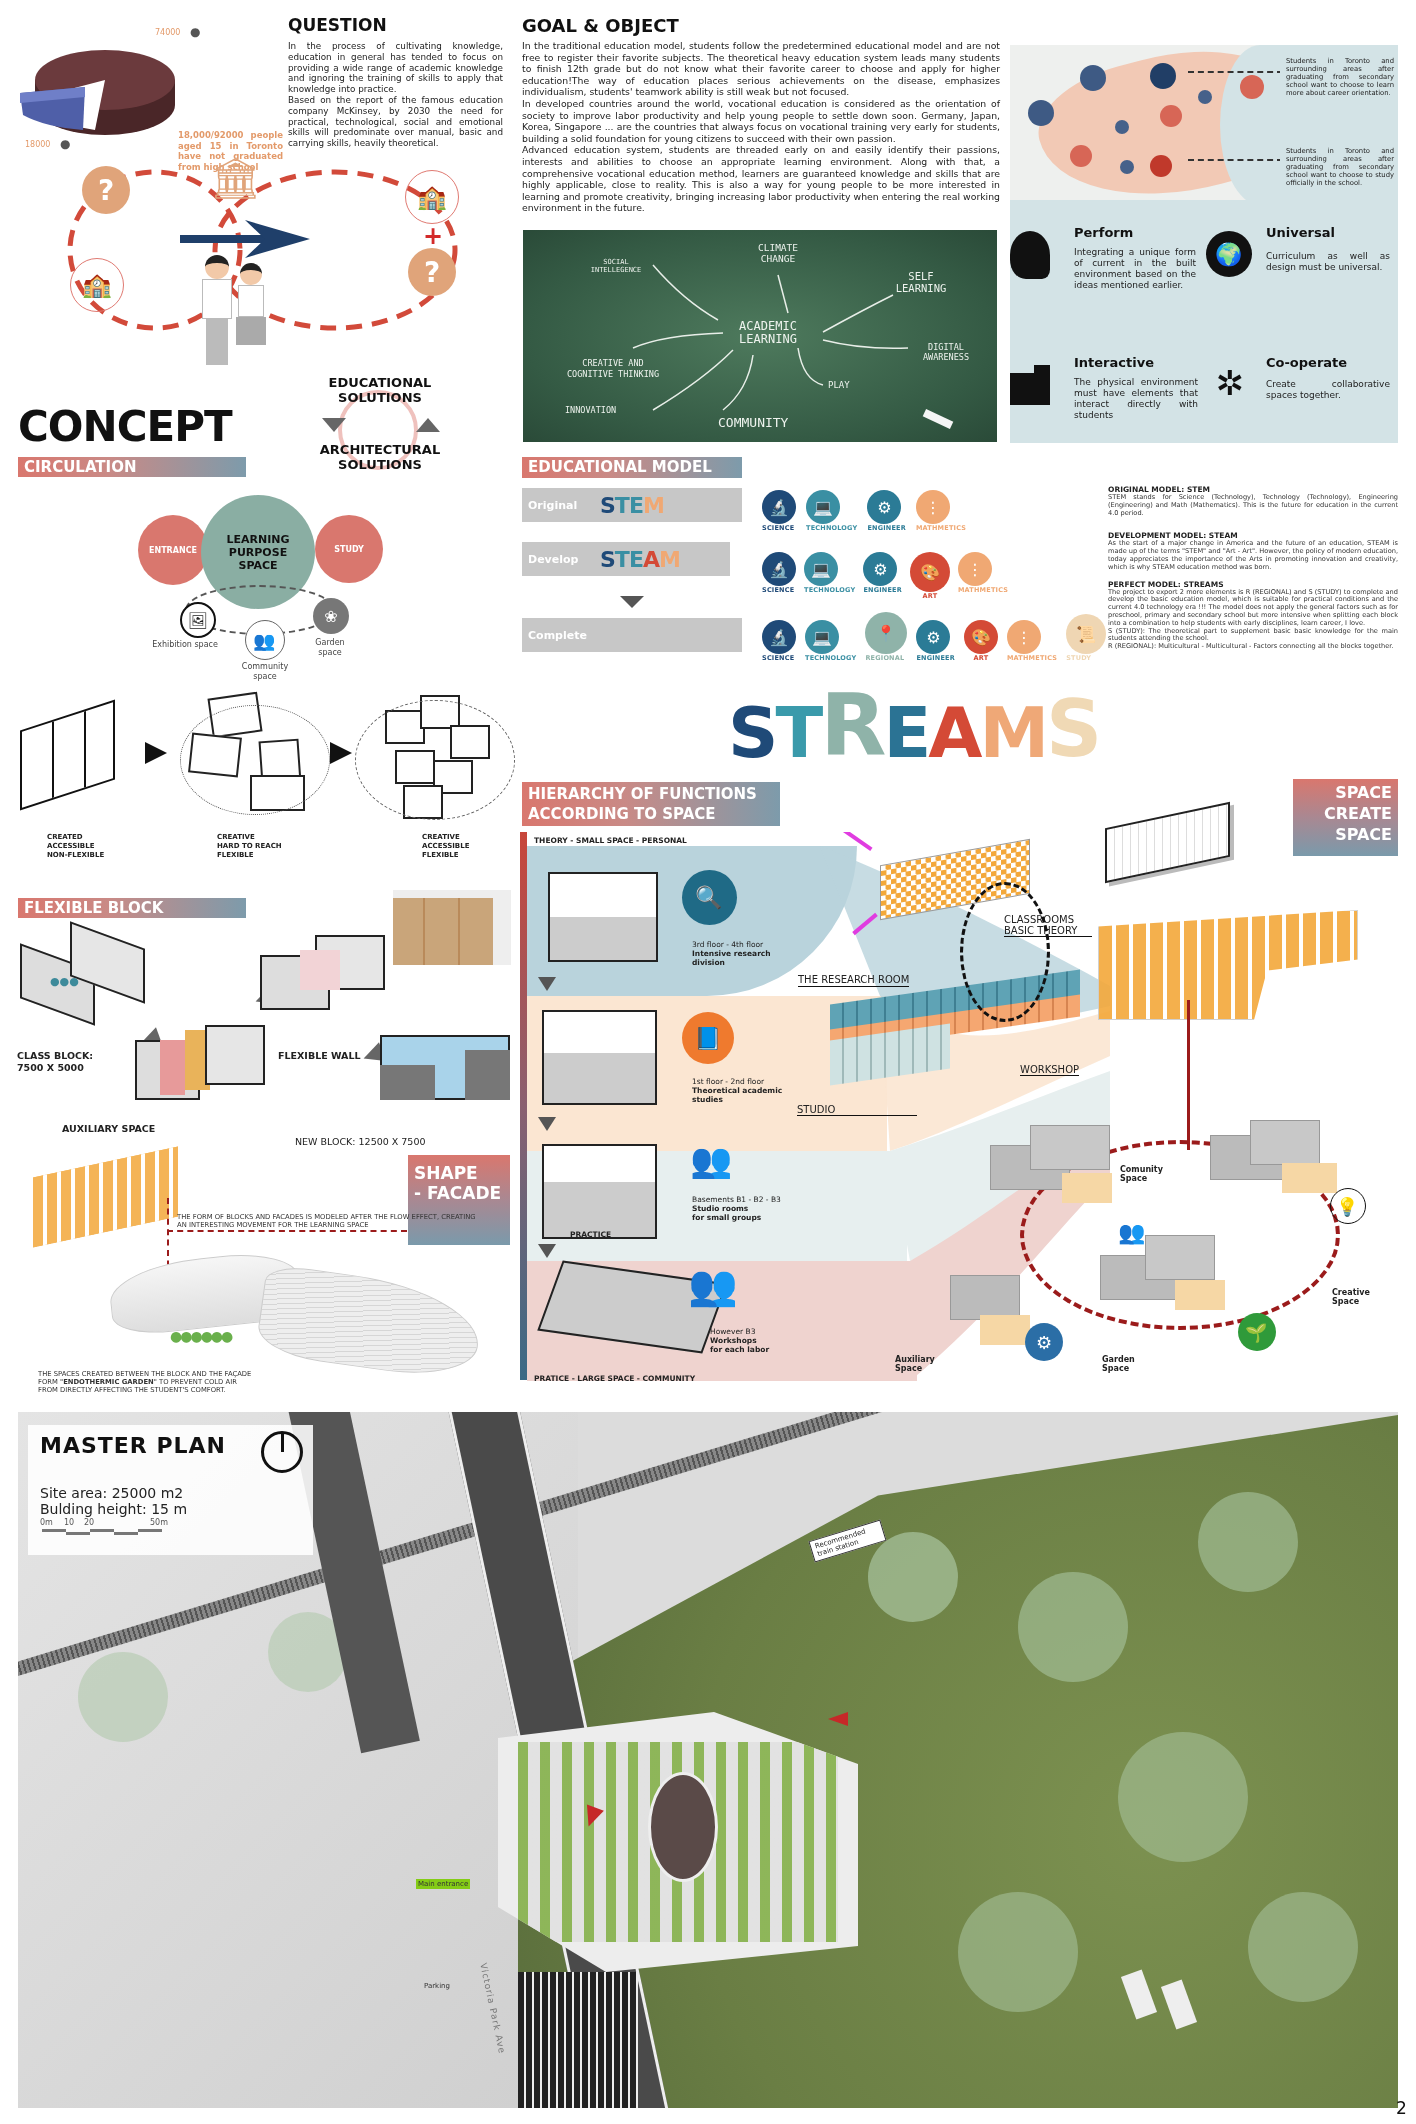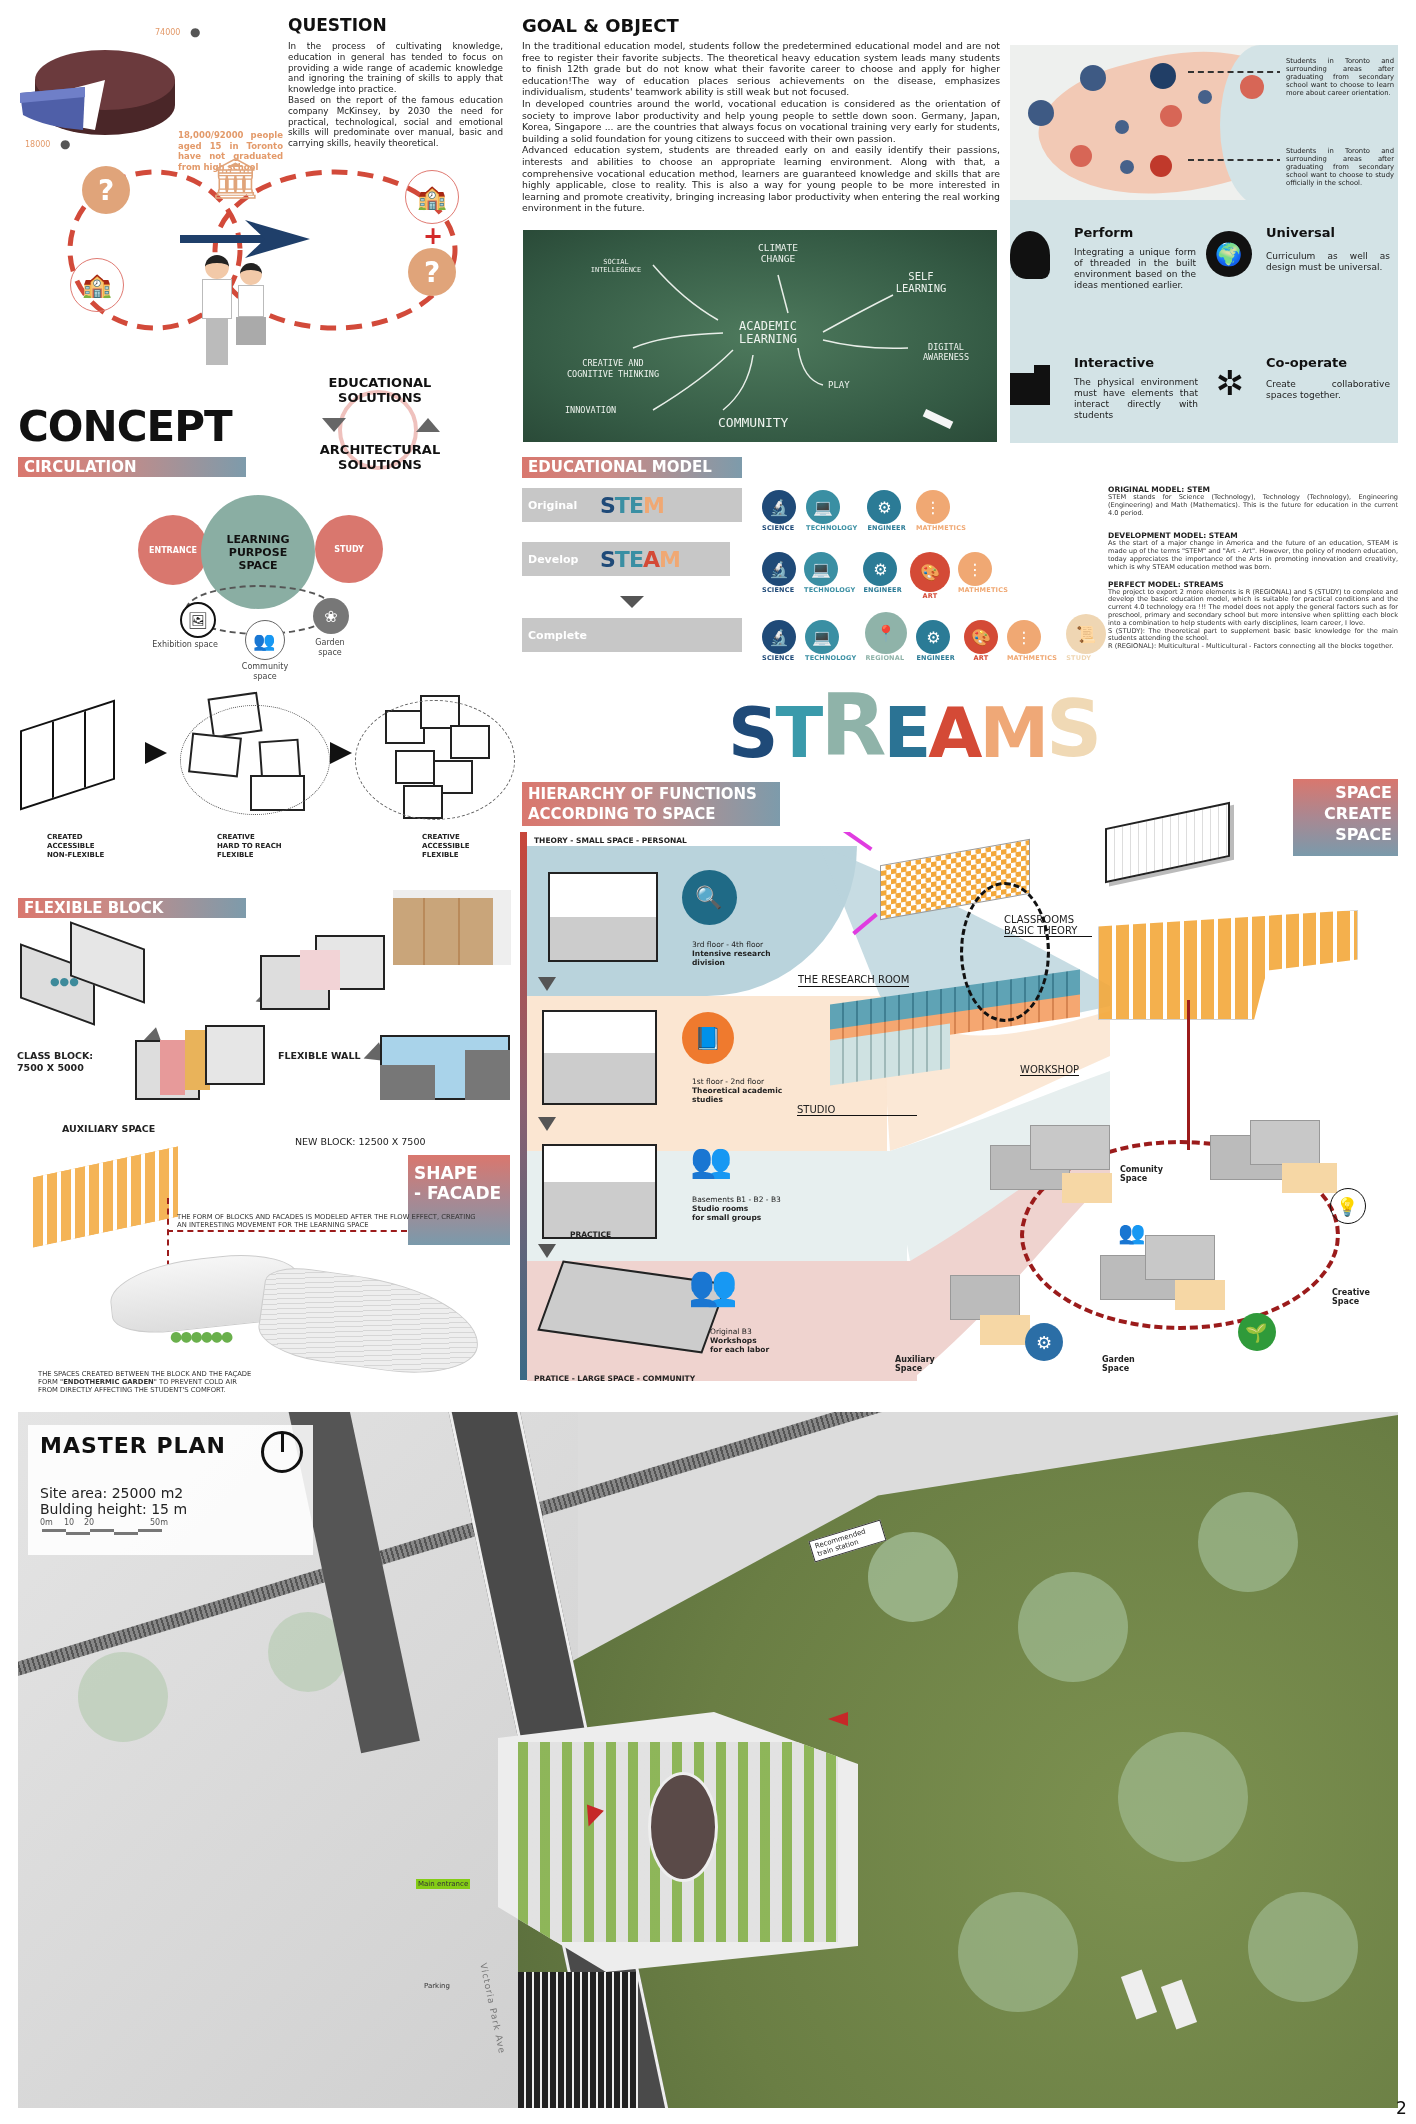--- a/index.html
+++ b/index.html
@@ -113,21 +113,21 @@
     <div class="abs circle" style="left:110px;top:115px;width:14px;height:14px;background:#46618a"></div>
     <div class="abs" style="left:178px;top:26px;width:95px;border-top:2px dashed #333"></div>
     <div class="abs" style="left:178px;top:114px;width:95px;border-top:2px dashed #333"></div>
   </div>
   <div class="abs small-note" style="left:276px;top:12px;width:108px;font-size:6.8px;line-height:8px;text-align:justify">Students in Toronto and surrounding areas after graduating from secondary school want to choose to learn more about career orientation.</div>
   <div class="abs small-note" style="left:276px;top:102px;width:108px;font-size:6.8px;line-height:8px;text-align:justify">Students in Toronto and surrounding areas after graduating from secondary school want to choose to study officially in the school.</div>
 
   <div class="abs" style="left:0;top:180px;width:190px">
     <div class="abs" style="left:0;top:6px;width:40px;height:48px;background:#111;border-radius:50% 50% 20% 40%"></div>
     <div class="abs h-black" style="left:64px;top:0;font-size:13px">Perform</div>
-    <div class="abs" style="left:64px;top:22px;width:122px;font-size:9px;line-height:11px;text-align:justify">Integrating a unique form of threaded in the built environment based on the ideas mentioned earlier.</div>
+    <div class="abs" style="left:64px;top:22px;width:122px;font-size:9px;line-height:11px;text-align:justify">Integrating a unique form of current in the built environment based on the ideas mentioned earlier.</div>
   </div>
   <div class="abs" style="left:196px;top:180px;width:190px">
     <div class="abs circle" style="left:0;top:6px;width:46px;height:46px;background:#111;color:#d3e3e6;font-size:22px">🌍</div>
     <div class="abs h-black" style="left:60px;top:0;font-size:13px">Universal</div>
     <div class="abs" style="left:60px;top:26px;width:124px;font-size:9px;line-height:11px;text-align:justify">Curriculum as well as design must be universal.</div>
   </div>
   <div class="abs" style="left:0;top:310px;width:190px">
     <div class="abs" style="left:0;top:10px;width:40px;height:40px;background:#111;clip-path:polygon(0 20%,60% 20%,60% 0,100% 0,100% 100%,0 100%)"></div>
     <div class="abs h-black" style="left:64px;top:0;font-size:13px">Interactive</div>
     <div class="abs" style="left:64px;top:22px;width:124px;font-size:9px;line-height:11px;text-align:justify">The physical environment must have elements that interact directly with students</div>
@@ -407,21 +407,21 @@
   <div class="abs" style="left:50px;top:398px;font-size:7.5px;font-weight:bold">PRACTICE</div>
   <div class="abs" style="left:170px;top:308px;font-size:34px;color:#b9cfcf">👥</div>
   <div class="abs" style="left:172px;top:363px;font-size:7.5px;line-height:9px">
     <div>Basements B1 - B2 - B3</div><b>Studio rooms</b><br><b>for small groups</b>
   </div>
   <div class="abs" style="left:18px;top:412px;border-left:9px solid transparent;border-right:9px solid transparent;border-top:14px solid #555"></div>
 
   <div class="abs" style="left:30px;top:440px;width:165px;height:70px;background:#ccc;border:2px solid #222;transform:skew(-20deg,8deg)"></div>
   <div class="abs" style="left:168px;top:430px;font-size:40px;color:#d27a70">👥</div>
   <div class="abs" style="left:190px;top:495px;font-size:7.5px;line-height:9px">
-    <div>Original B3</div><b>Workshops</b><br><b>for each labor</b>
+    <div>However B3</div><b>Workshops</b><br><b>for each labor</b>
   </div>
   <div class="abs" style="left:14px;top:542px;font-size:7.5px;font-weight:bold">PRATICE - LARGE SPACE - COMMUNITY</div>
 
   <div class="abs" style="left:310px;top:130px;width:250px;height:130px">
     <div style="position:absolute;left:0;top:25px;width:250px;height:28px;background:repeating-linear-gradient(90deg,#5fa3b5 0 12px,#3f7f92 12px 14px);transform:skewY(-8deg)"></div>
     <div style="position:absolute;left:0;top:50px;width:250px;height:22px;background:repeating-linear-gradient(90deg,#f5a771 0 12px,#d78450 12px 14px);transform:skewY(-8deg)"></div>
     <div style="position:absolute;left:0;top:70px;width:120px;height:45px;background:repeating-linear-gradient(90deg,#cfe2e2 0 12px,#9fb9b9 12px 14px);transform:skewY(-8deg)"></div>
   </div>
   <div class="abs" style="left:278px;top:142px;font-size:10px;border-bottom:1.5px solid #111;padding-bottom:1px">THE RESEARCH ROOM</div>
   <div class="abs" style="left:484px;top:82px;width:88px;font-size:10px;line-height:11px;border-bottom:1.5px solid #111">CLASSROOMS BASIC THEORY</div>

